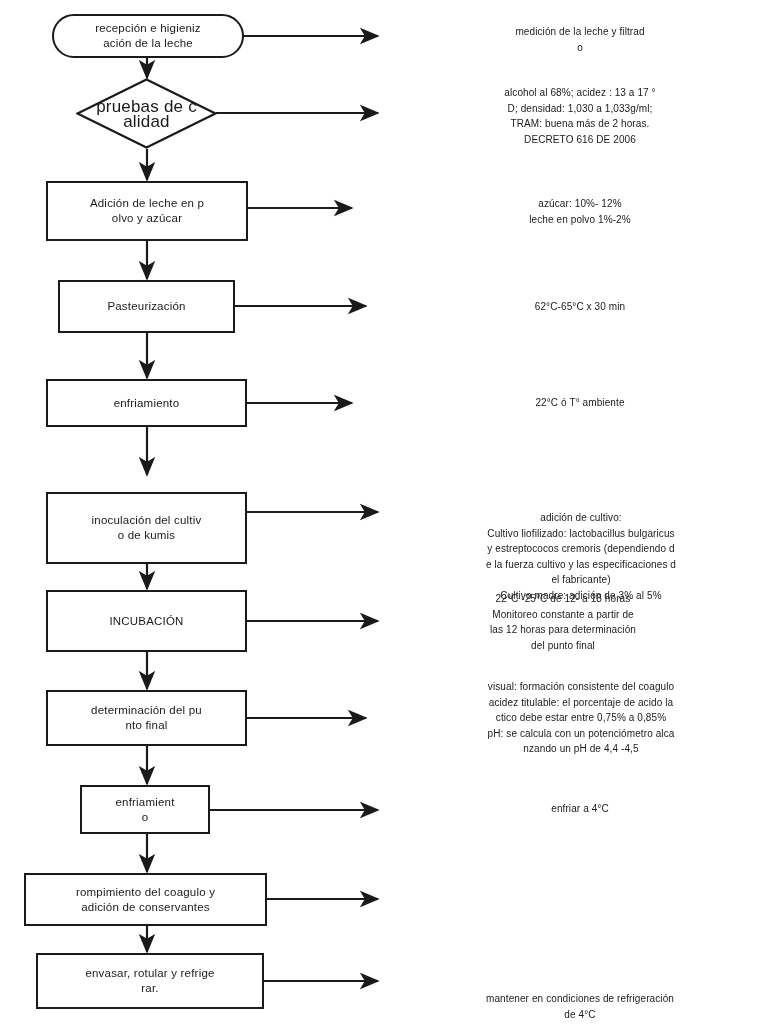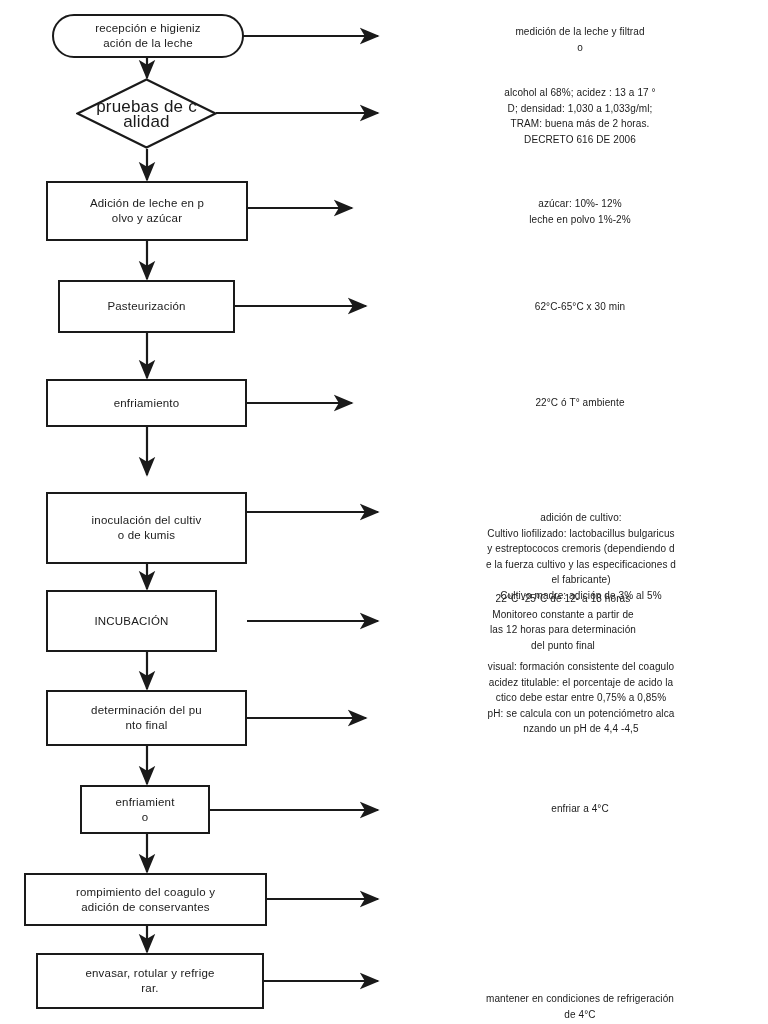--- a/index.html
+++ b/index.html
@@ -142,21 +142,21 @@
 
   <div class="node" style="left:46px; top:379px; width:201px; height:48px;">
     <span style="white-space:pre-line;">enfriamiento</span>
   </div>
 
   <div class="node" style="left:46px; top:476px; width:201px; height:72px;margin-top:16px;">
     <span style="white-space:pre-line;">inoculación del cultiv
 o de kumis</span>
   </div>
 
-  <div class="node" style="left:46px; top:590px; width:171px; height:62px;">
+  <div class="node" style="left:46px; top:590px; width:201px; height:62px;">
     <span style="white-space:pre-line;">INCUBACIÓN</span>
   </div>
 
   <div class="node" style="left:46px; top:690px; width:201px; height:56px;">
     <span style="white-space:pre-line;">determinación del pu
 nto final</span>
   </div>
 
   <div class="node" style="left:80px; top:785px; width:130px; height:49px;">
     <span style="white-space:pre-line;">enfriamient
@@ -186,21 +186,21 @@
   <div class="note" style="left:398px; top:466px; width:366px;margin-top:44px;">adición de cultivo:
 Cultivo liofilizado: lactobacillus bulgaricus
 y estreptococos cremoris (dependiendo d
 e la fuerza cultivo y las especificaciones d
 el fabricante)
 Cultivo madre: adición de 3% al 5%</div>
   <div class="note" style="left:380px; top:591px; width:366px;">22°C -25°C de 12- a 18 horas
 Monitoreo constante a partir de
 las 12 horas para determinación
 del punto final</div>
-  <div class="note" style="left:398px; top:659px; width:366px;">visual: formación consistente del coagulo
+  <div class="note" style="left:398px; top:679px; width:366px;">visual: formación consistente del coagulo
 acidez titulable: el porcentaje de acido la
 ctico debe estar entre 0,75% a 0,85%
 pH: se calcula con un potenciómetro alca
 nzando un pH de 4,4 -4,5</div>
   <div class="note" style="left:395px; top:801px; width:370px;">enfriar a 4°C</div>
   <div class="note" style="left:395px; top:964px; width:370px;margin-top:27px;">mantener en condiciones de refrigeración
 de 4°C</div>
 </div>
 
 </body></html>

